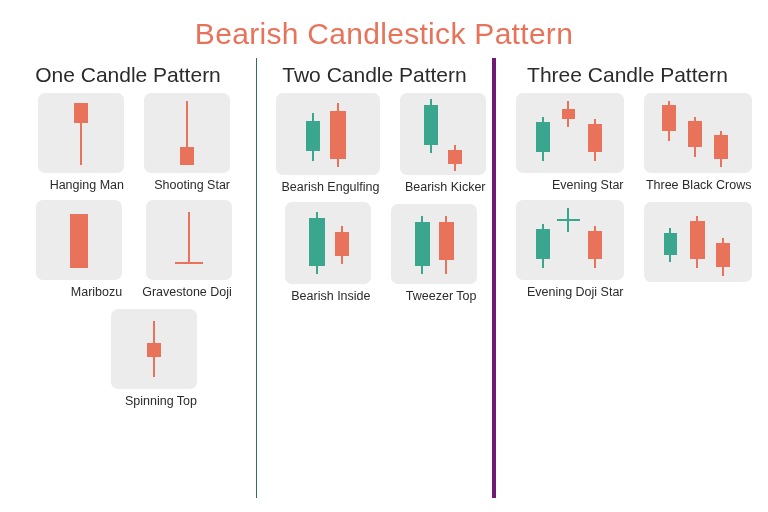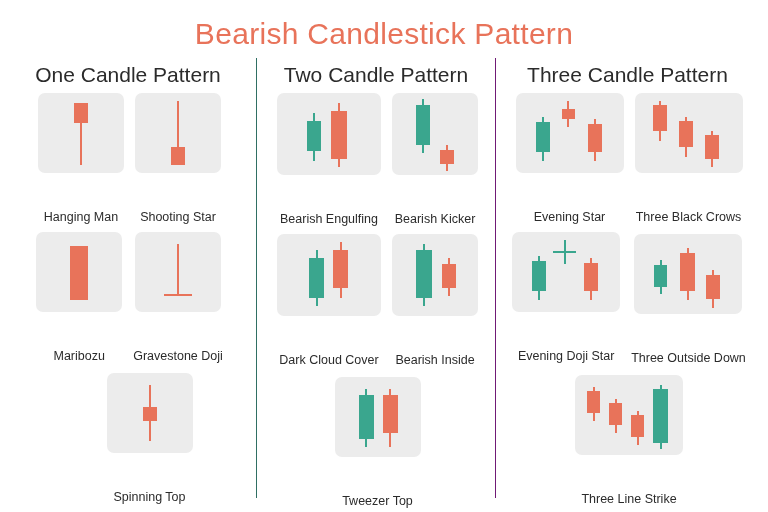--- a/index.html
+++ b/index.html
@@ -35,44 +35,43 @@
     flex-direction: row;
     margin-top: 4px;
     height: 440px;
   }
   .column {
     position: relative;
     box-sizing: border-box;
     padding-top: 4px;
   }
   .col-one { width: 256px; }
-  .col-two { width: 240px; border-left: 1px solid #2f6f63; border-right: 1px solid #701a75; }
+  .col-two { width: 240px; border-left: 1px solid #2f6f63; border-right: 4px solid #701a75; }
   .col-three { width: 263px; }
 
   .col-title {
     text-align: center;
     font-size: 21px;
     color: #2b2b2b;
     line-height: 25px;
     font-weight: normal;
     margin: 0 0 6px 0;
     padding: 0 10px;
   }
   .grid {
     display: flex;
     flex-wrap: wrap;
     justify-content: center;
     align-content: flex-start;
   }
   .cell {
     display: flex;
     flex-direction: column;
-    align-items: center;
-    margin: 0 4px 8px 7px;
-    gap: 32px;
+    align-items: flex-end;
+    margin: 0 4px 8px 16px;
   }
   .panel {
     background: #ececec;
     border-radius: 7px;
     position: relative;
     box-sizing: border-box;
   }
   .cell-label {
     font-size: 12.5px;
     color: #2b2b2b;
@@ -189,33 +188,20 @@
               <div class="body" style="top:6px;height:40px;background:#3aa68e;"></div>
             </div>
             <div class="candle" style="left:48px;top:52px;width:14px;height:26px;">
               <div class="wick" style="top:0;height:26px;background:#e8735a;"></div>
               <div class="body" style="top:5px;height:14px;background:#e8735a;"></div>
             </div>
           </div>
           <div class="cell-label">Bearish Kicker</div>
         </div>
 
-        <div class="cell">
-          <div class="panel" style="width:104px;height:82px;">
-            <div class="candle" style="left:32px;top:16px;width:15px;height:56px;">
-              <div class="wick" style="top:0;height:56px;background:#3aa68e;"></div>
-              <div class="body" style="top:8px;height:40px;background:#3aa68e;"></div>
-            </div>
-            <div class="candle" style="left:56px;top:8px;width:15px;height:56px;">
-              <div class="wick" style="top:0;height:56px;background:#e8735a;"></div>
-              <div class="body" style="top:8px;height:38px;background:#e8735a;"></div>
-            </div>
-          </div>
-          <div class="cell-label">Dark Cloud Cover</div>
-        </div>
 
         <div class="cell">
           <div class="panel" style="width:86px;height:82px;">
             <div class="candle" style="left:24px;top:10px;width:16px;height:62px;">
               <div class="wick" style="top:0;height:62px;background:#3aa68e;"></div>
               <div class="body" style="top:6px;height:48px;background:#3aa68e;"></div>
             </div>
             <div class="candle" style="left:50px;top:24px;width:14px;height:38px;">
               <div class="wick" style="top:0;height:38px;background:#e8735a;"></div>
               <div class="body" style="top:6px;height:24px;background:#e8735a;"></div>
@@ -308,42 +294,20 @@
             </div>
             <div class="candle" style="left:46px;top:14px;width:15px;height:52px;">
               <div class="wick" style="top:0;height:52px;background:#e8735a;"></div>
               <div class="body" style="top:5px;height:38px;background:#e8735a;"></div>
             </div>
             <div class="candle" style="left:72px;top:36px;width:14px;height:38px;">
               <div class="wick" style="top:0;height:38px;background:#e8735a;"></div>
               <div class="body" style="top:5px;height:24px;background:#e8735a;"></div>
             </div>
           </div>
-          <div class="cell-label">Three Outside Down</div>
-        </div>
-
-        <div class="cell" style="margin-top:2px;">
-          <div class="panel" style="width:108px;height:80px;">
-            <div class="candle" style="left:12px;top:12px;width:13px;height:34px;">
-              <div class="wick" style="top:0;height:34px;background:#e8735a;"></div>
-              <div class="body" style="top:4px;height:22px;background:#e8735a;"></div>
-            </div>
-            <div class="candle" style="left:34px;top:24px;width:13px;height:34px;">
-              <div class="wick" style="top:0;height:34px;background:#e8735a;"></div>
-              <div class="body" style="top:4px;height:22px;background:#e8735a;"></div>
-            </div>
-            <div class="candle" style="left:56px;top:36px;width:13px;height:34px;">
-              <div class="wick" style="top:0;height:34px;background:#e8735a;"></div>
-              <div class="body" style="top:4px;height:22px;background:#e8735a;"></div>
-            </div>
-            <div class="candle" style="left:78px;top:10px;width:15px;height:64px;">
-              <div class="wick" style="top:0;height:64px;background:#3aa68e;"></div>
-              <div class="body" style="top:4px;height:54px;background:#3aa68e;"></div>
-            </div>
-          </div>
-          <div class="cell-label">Three Line Strike</div>
-        </div>
+        </div>
+
 
       </div>
     </div>
 
   </div>
 </div>
 
 </body></html>

